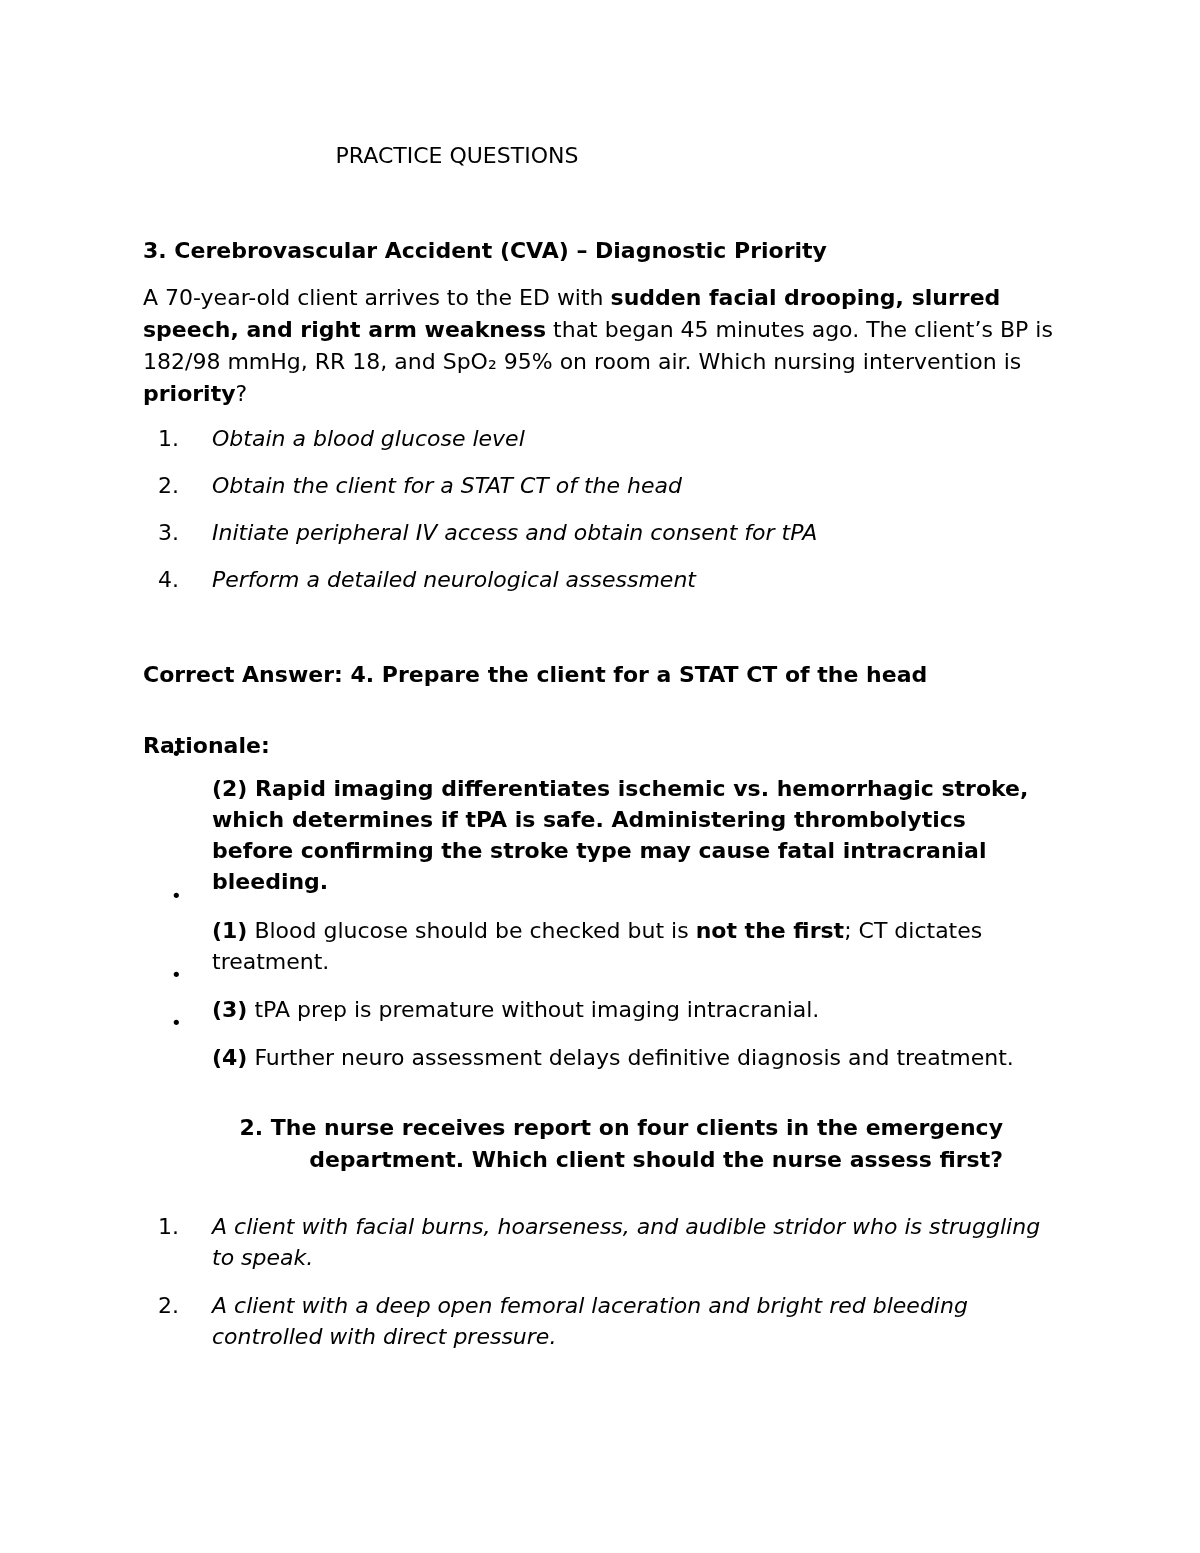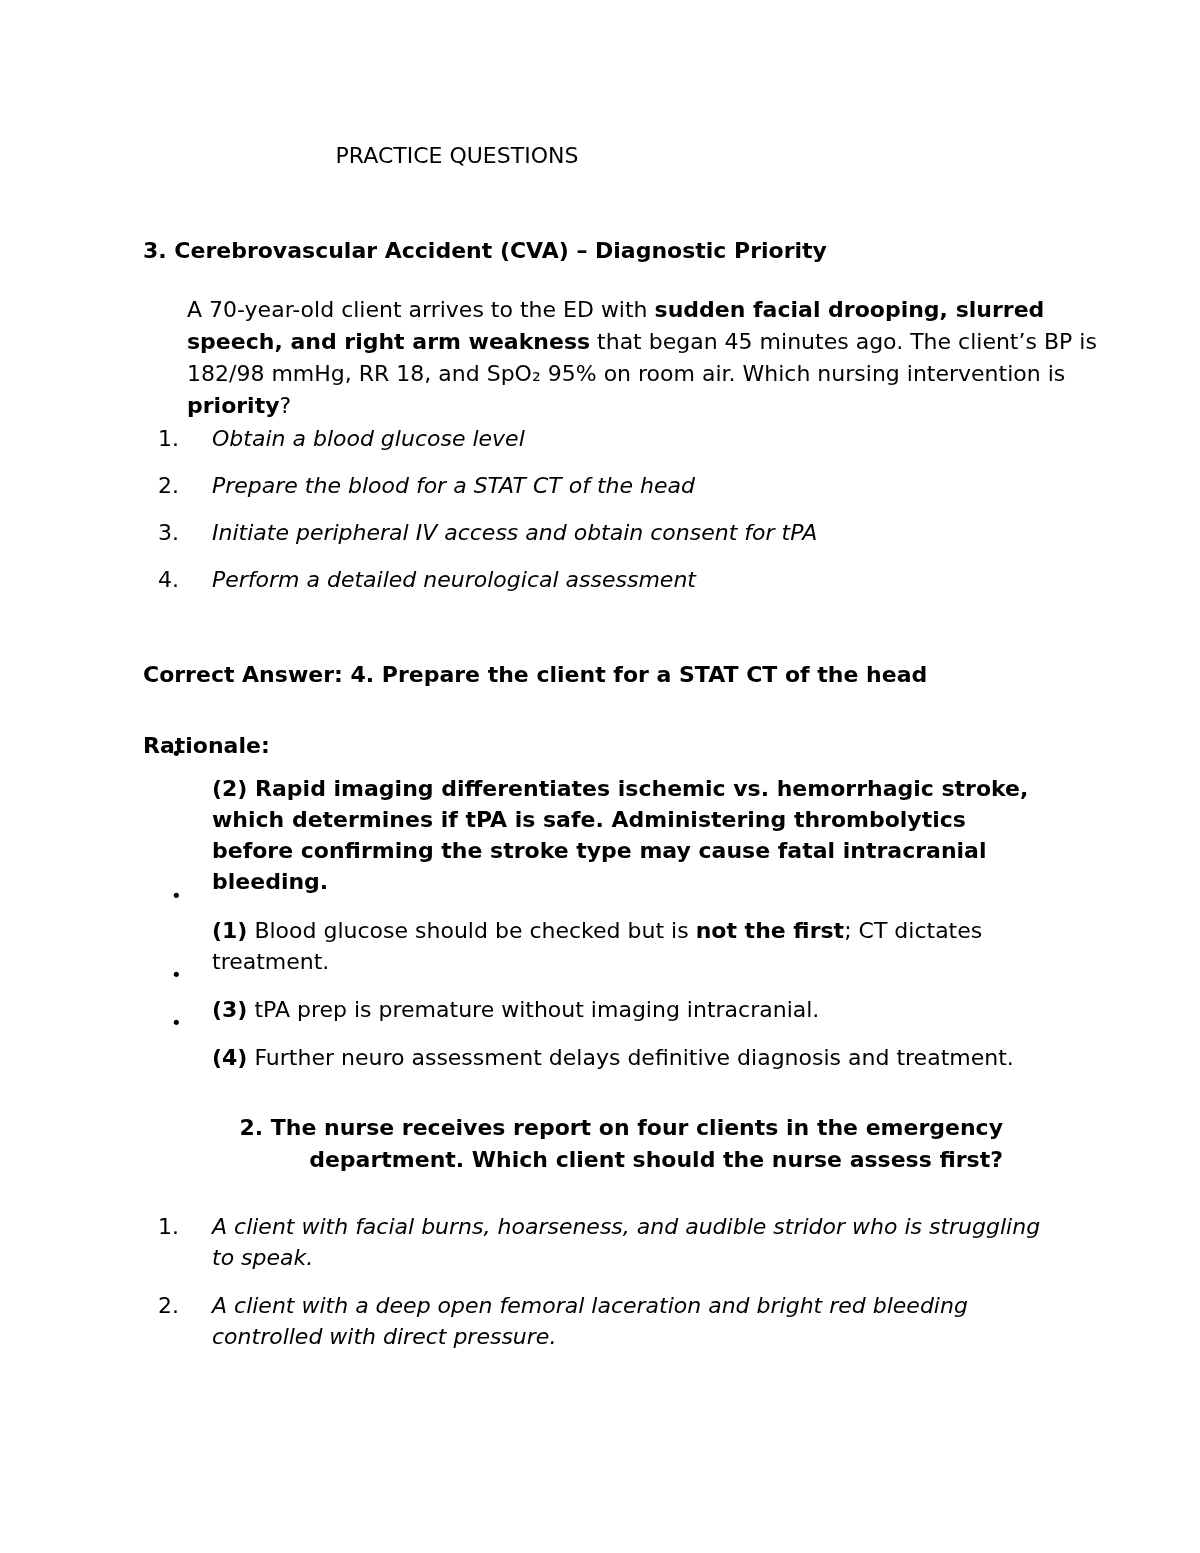--- a/index.html
+++ b/index.html
@@ -20,31 +20,31 @@
 <body>
 
 <div class="title">PRACTICE QUESTIONS</div>
 
 <div class="page">
 
   <div class="abs" style="top:235px;">
     <b>3. Cerebrovascular Accident (CVA) – Diagnostic Priority</b>
   </div>
 
-  <div class="abs" style="top:294px;margin-left:44px;">
+  <div class="abs" style="top:282px;">
     <span>A 70-year-old client arrives to the ED with </span><b>sudden facial drooping, slurred speech, and right arm weakness</b><span> that began 45 minutes ago. The client’s BP is 182/98 mmHg, RR 18, and SpO₂ 95% on room air. Which nursing intervention is </span><b>priority</b><span>?</span>
   </div>
 
   <div class="opt" style="top:423px;">
     <span class="num">1.</span>
     <span class="txt">Obtain a blood glucose level</span>
   </div>
   <div class="opt" style="top:470px;">
     <span class="num">2.</span>
-    <span class="txt">Prepare the blood for a STAT CT of the head</span>
+    <span class="txt">Obtain the client for a STAT CT of the head</span>
   </div>
   <div class="opt" style="top:517px;">
     <span class="num">3.</span>
     <span class="txt">Initiate peripheral IV access and obtain consent for tPA</span>
   </div>
   <div class="opt" style="top:564px;">
     <span class="num">4.</span>
     <span class="txt">Perform a detailed neurological assessment</span>
   </div>
 

